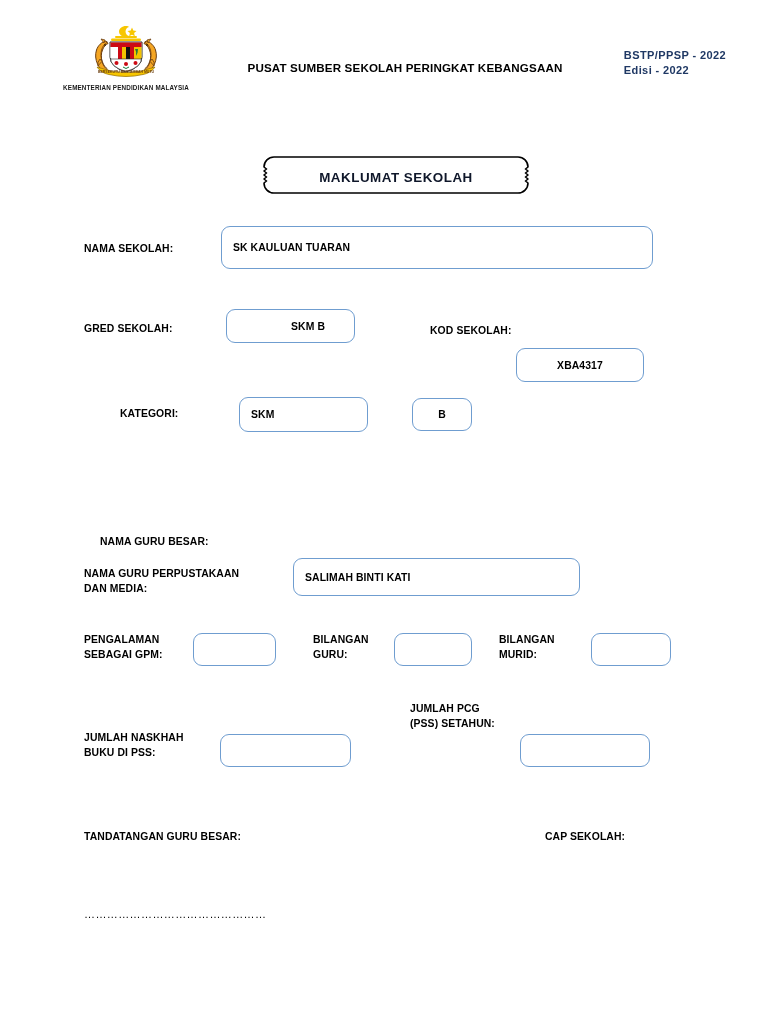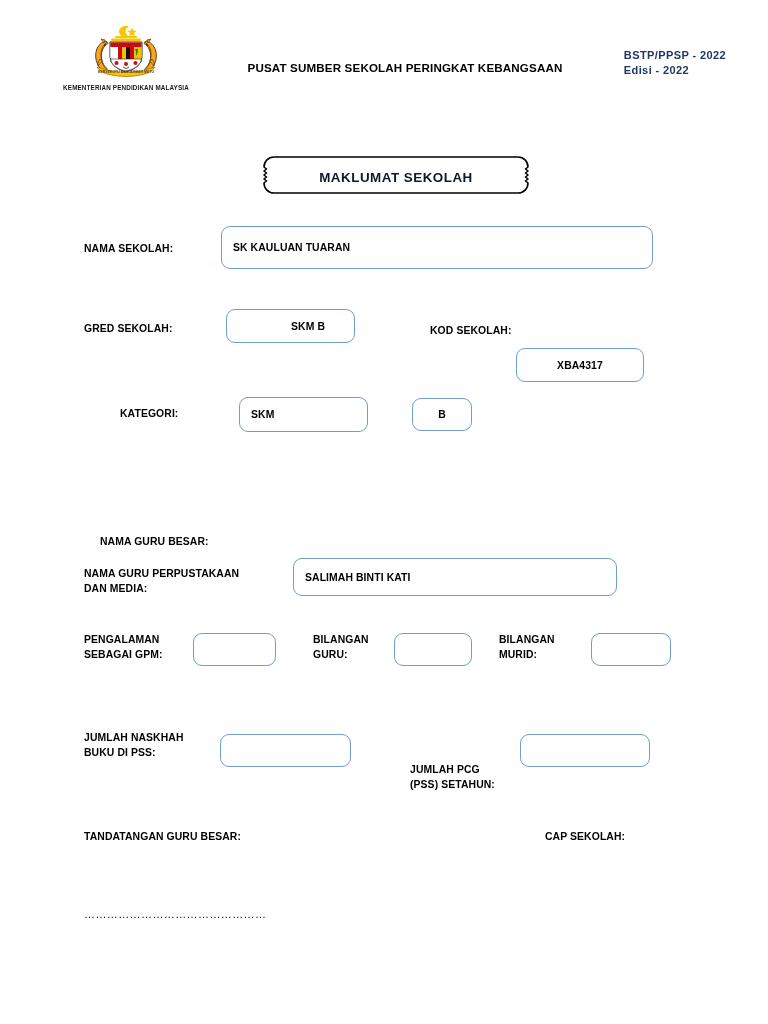--- a/index.html
+++ b/index.html
@@ -245,39 +245,39 @@
   <div class="fbox center" style="left: 516px; top: 312px; width: 128px; height: 34px; z-index: 2; border-color: rgb(111, 157, 208); margin-top: 36px;" aria-placeholder="Kod">XBA4317</div>
 
   <div class="lbl" style="left:84px; top:406px;padding-left:36px;">KATEGORI:</div>
   <div class="fbox left" style="left: 239px; top: 397px; width: 129px; height: 35px; border-color: rgb(111, 157, 208);" aria-placeholder="Kategori">SKM</div>
   <div class="fbox center" style="left: 412px; top: 398px; width: 60px; height: 33px; border-color: rgb(111, 157, 208);" aria-placeholder="Gred">B</div>
 
   <div class="lbl" style="left:100px; top:502px;margin-top:32px;">NAMA GURU BESAR:</div>
 
   <div class="lbl" style="left:84px; top:566px;">NAMA GURU PERPUSTAKAAN
 DAN MEDIA:</div>
-  <div class="fbox left" style="left: 293px; top: 558px; width: 324px; height: 38px; border-color: rgb(111, 157, 208);" aria-placeholder="Nama guru perpustakaan dan media">SALIMAH BINTI KATI</div>
+  <div class="fbox left" style="left: 293px; top: 558px; width: 287px; height: 38px; border-color: rgb(111, 157, 208);" aria-placeholder="Nama guru perpustakaan dan media">SALIMAH BINTI KATI</div>
 
   <div class="lbl" style="left:84px; top:632px;">PENGALAMAN
 SEBAGAI GPM:</div>
   <div class="fbox center" style="left: 193px; top: 633px; width: 83px; height: 33px; border-color: rgb(111, 157, 208);" aria-placeholder=""></div>
 
   <div class="lbl" style="left:313px; top:632px;">BILANGAN
 GURU:</div>
   <div class="fbox center" style="left: 394px; top: 633px; width: 78px; height: 33px; border-color: rgb(111, 157, 208);" aria-placeholder=""></div>
 
   <div class="lbl" style="left:499px; top:632px;">BILANGAN
 MURID:</div>
   <div class="fbox center" style="left: 591px; top: 633px; width: 80px; height: 33px; border-color: rgb(111, 157, 208);" aria-placeholder=""></div>
 
   <div class="lbl" style="left:84px; top:730px;">JUMLAH NASKHAH
 BUKU DI PSS:</div>
   <div class="fbox center" style="left: 220px; top: 734px; width: 131px; height: 33px; border-color: rgb(111, 157, 208);" aria-placeholder=""></div>
 
-  <div class="lbl" style="left:410px; top:762px;">JUMLAH PCG
+  <div class="lbl" style="left:410px; top:701px;">JUMLAH PCG
 (PSS) SETAHUN:</div>
   <div class="fbox center" style="left: 520px; top: 734px; width: 130px; height: 33px; border-color: rgb(111, 157, 208);" aria-placeholder=""></div>
 
   <div class="lbl" style="left:84px; top:829px;">TANDATANGAN GURU BESAR:</div>
   <div class="lbl" style="left:545px; top:829px;">CAP SEKOLAH:</div>
   <div class="dots" style="left:84px; top:908px;">…………………………………………</div>
 
 </div>
 
 </body></html>

